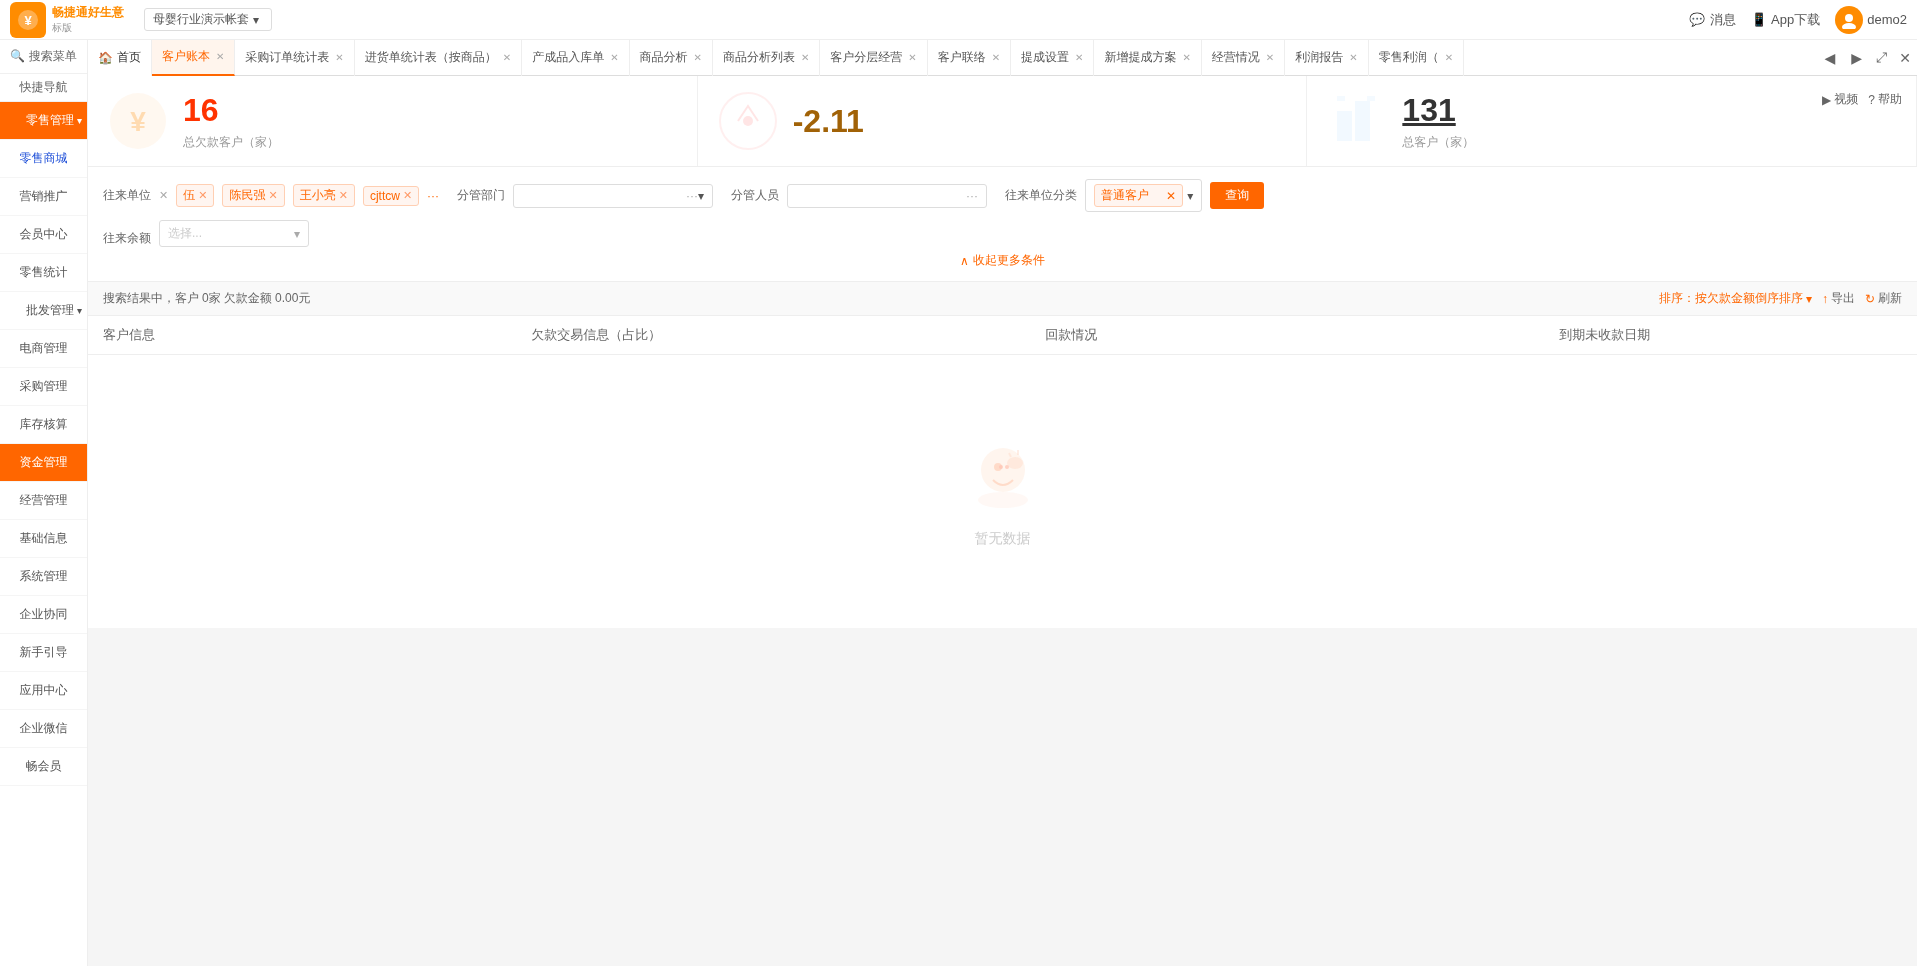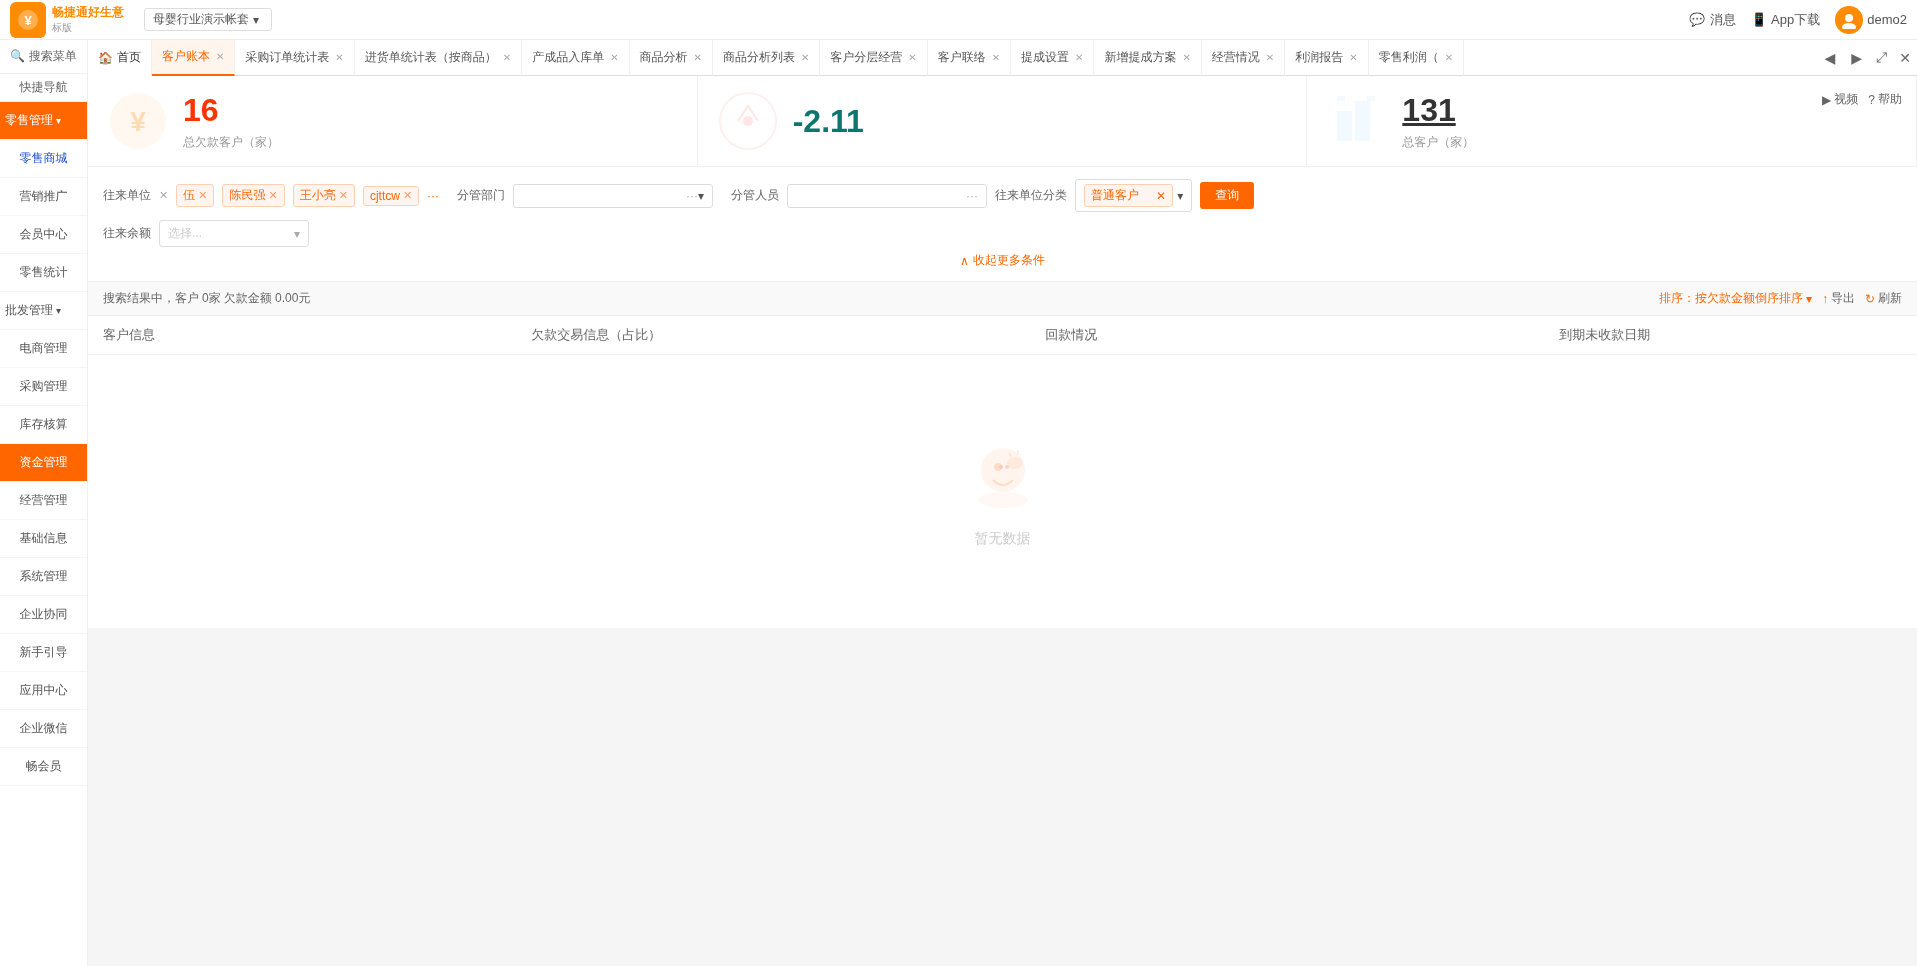--- a/index.html
+++ b/index.html
@@ -22,58 +22,58 @@
     .top-bar-right { margin-left: auto; display: flex; align-items: center; gap: 15px; }
     .top-bar-btn { display: flex; align-items: center; gap: 4px; cursor: pointer; color: #555; font-size: 13px; }
     .user-avatar { width: 28px; height: 28px; border-radius: 50%; background: #ff8c00; display: flex; align-items: center; justify-content: center; color: white; font-size: 12px; }
 
     
     .sidebar-search { padding: 8px 5px; text-align: center; cursor: pointer; color: #666; font-size: 12px; border-bottom: 1px solid #f0f0f0; }
     .sidebar-nav { padding: 5px 0; text-align: center; cursor: pointer; color: #666; font-size: 12px; border-bottom: 1px solid #f0f0f0; }
     .sidebar-item { padding: 10px 5px; text-align: center; cursor: pointer; color: #555; font-size: 12px; border-bottom: 1px solid #f5f5f5; }
     .sidebar-item.active { background: #ff6600; color: white; }
     .sidebar-item.sub-active { color: #1d4ed8; }
-    .sidebar-expand { display: flex; align-items: center; justify-content: flex-start; gap: 3px; }
+    .sidebar-expand { display: flex; align-items: center; justify-content: flex-end; gap: 3px; }
 
     
     .tab-item { display: flex; align-items: center; padding: 0 10px; height: 36px; border-right: 1px solid #eee; cursor: pointer; font-size: 12px; color: #555; white-space: nowrap; flex-shrink: 0; }
     .tab-item.active { background: #fff5ed; color: #ff6600; border-bottom: 2px solid #ff6600; }
     .tab-item .tab-close { margin-left: 6px; color: #aaa; font-size: 10px; }
     .tab-item.home { background: #fff; color: #333; }
     .tab-nav-btn { padding: 0 8px; cursor: pointer; color: #666; font-size: 14px; }
     .tab-actions { display: flex; align-items: center; margin-left: auto; }
     .tab-action-btn { padding: 0 6px; cursor: pointer; color: #666; font-size: 14px; }
 
     
     .stats-section { display: flex; background: #fff; border-bottom: 1px solid #eee; position: relative; overflow: hidden; }
     .stat-block { flex: 1; padding: 15px 20px; display: flex; align-items: center; gap: 15px; border-right: 1px solid #f0f0f0; }
     .stat-icon { width: 60px; height: 60px; display: flex; align-items: center; justify-content: center; opacity: 0.3; }
     .stat-info { flex: 1; }
     .stat-number { font-size: 32px; font-weight: bold; color: #ff3300; line-height: 1.2; }
-    .stat-number.negative { color: #0f766e; }
+    .stat-number.negative { color: #a16207; }
     .stat-number.black { color: #333; text-decoration: underline; }
     .stat-label { font-size: 12px; color: #999; margin-top: 4px; }
     .stat-video-help { position: absolute; right: 15px; top: 15px; display: flex; gap: 10px; font-size: 12px; color: #666; }
     .stat-video-help span { cursor: pointer; display: flex; align-items: center; gap: 3px; }
 
     
     .filter-section { background: #fff; padding: 12px 15px; border-bottom: 1px solid #eee; }
     .filter-row { display: flex; align-items: center; flex-wrap: wrap; gap: 8px; margin-bottom: 8px; }
     .filter-label { color: #666; font-size: 12px; white-space: nowrap; }
     .filter-tag { display: flex; align-items: center; background: #fff5f0; border: 1px solid #ffcfb3; border-radius: 3px; padding: 2px 6px; font-size: 12px; color: #ff6600; gap: 3px; }
     .filter-tag .close { cursor: pointer; color: #ff9966; font-size: 11px; }
     .filter-more { color: #ff6600; cursor: pointer; font-size: 12px; }
     .filter-dropdown { display: flex; align-items: center; border: 1px solid #ddd; border-radius: 3px; padding: 4px 8px; cursor: pointer; font-size: 12px; color: #555; min-width: 120px; }
     .filter-dropdown-wide { min-width: 200px; }
     .filter-dropdown span.arrow { margin-left: auto; color: #aaa; }
     .filter-dots { color: #aaa; cursor: pointer; margin-left: 4px; }
     .filter-classify { display: flex; align-items: center; border: 1px solid #ddd; border-radius: 3px; padding: 4px 8px; cursor: pointer; font-size: 12px; color: #555; min-width: 100px; }
     .filter-classify-tag { display: flex; align-items: center; background: #fff5f0; border: 1px solid #ffcfb3; border-radius: 3px; padding: 2px 6px; font-size: 12px; color: #ff6600; gap: 17px; }
     .btn-query { background: #ff6600; color: white; border: none; border-radius: 3px; padding: 5px 15px; cursor: pointer; font-size: 12px; }
-    .filter-row2 { display: flex; align-items: center; gap: 8px; }
+    .filter-row2 { display: flex; align-items: flex-end; gap: 8px; }
     .collapse-btn { display: flex; align-items: center; justify-content: center; gap: 4px; color: #ff6600; cursor: pointer; font-size: 12px; width: 100%; margin-top: 5px; }
 
     
     .results-bar { display: flex; align-items: center; padding: 8px 15px; background: #f9f9f9; border-bottom: 1px solid #eee; font-size: 12px; color: #666; }
     .results-right { margin-left: auto; display: flex; align-items: center; gap: 10px; }
     .sort-btn { display: flex; align-items: center; gap: 3px; cursor: pointer; color: #ff6600; font-size: 12px; }
     .action-btn { display: flex; align-items: center; gap: 3px; cursor: pointer; color: #666; font-size: 12px; }
     .action-btn .icon { color: #ff6600; }
 
     
@@ -345,21 +345,21 @@
               <span class="filter-dots">···</span>
               <span>▾</span>
             </div>
 
             <span class="filter-label" style="margin-left:10px;">分管人员</span>
             <div class="filter-dropdown filter-dropdown-wide">
               <span style="color:#ccc;flex:1;"></span>
               <span class="filter-dots">···</span>
             </div>
 
-            <span class="filter-label" style="">往来单位分类</span>
+            <span class="filter-label" style="margin-left:10px;">往来单位分类</span>
             <div class="filter-classify">
               <div class="filter-classify-tag">
                 <span>普通客户</span>
                 <span class="close">✕</span>
               </div>
               <span style="margin-left:4px;">▾</span>
             </div>
 
             <button class="btn-query">查询</button>
           </div>

